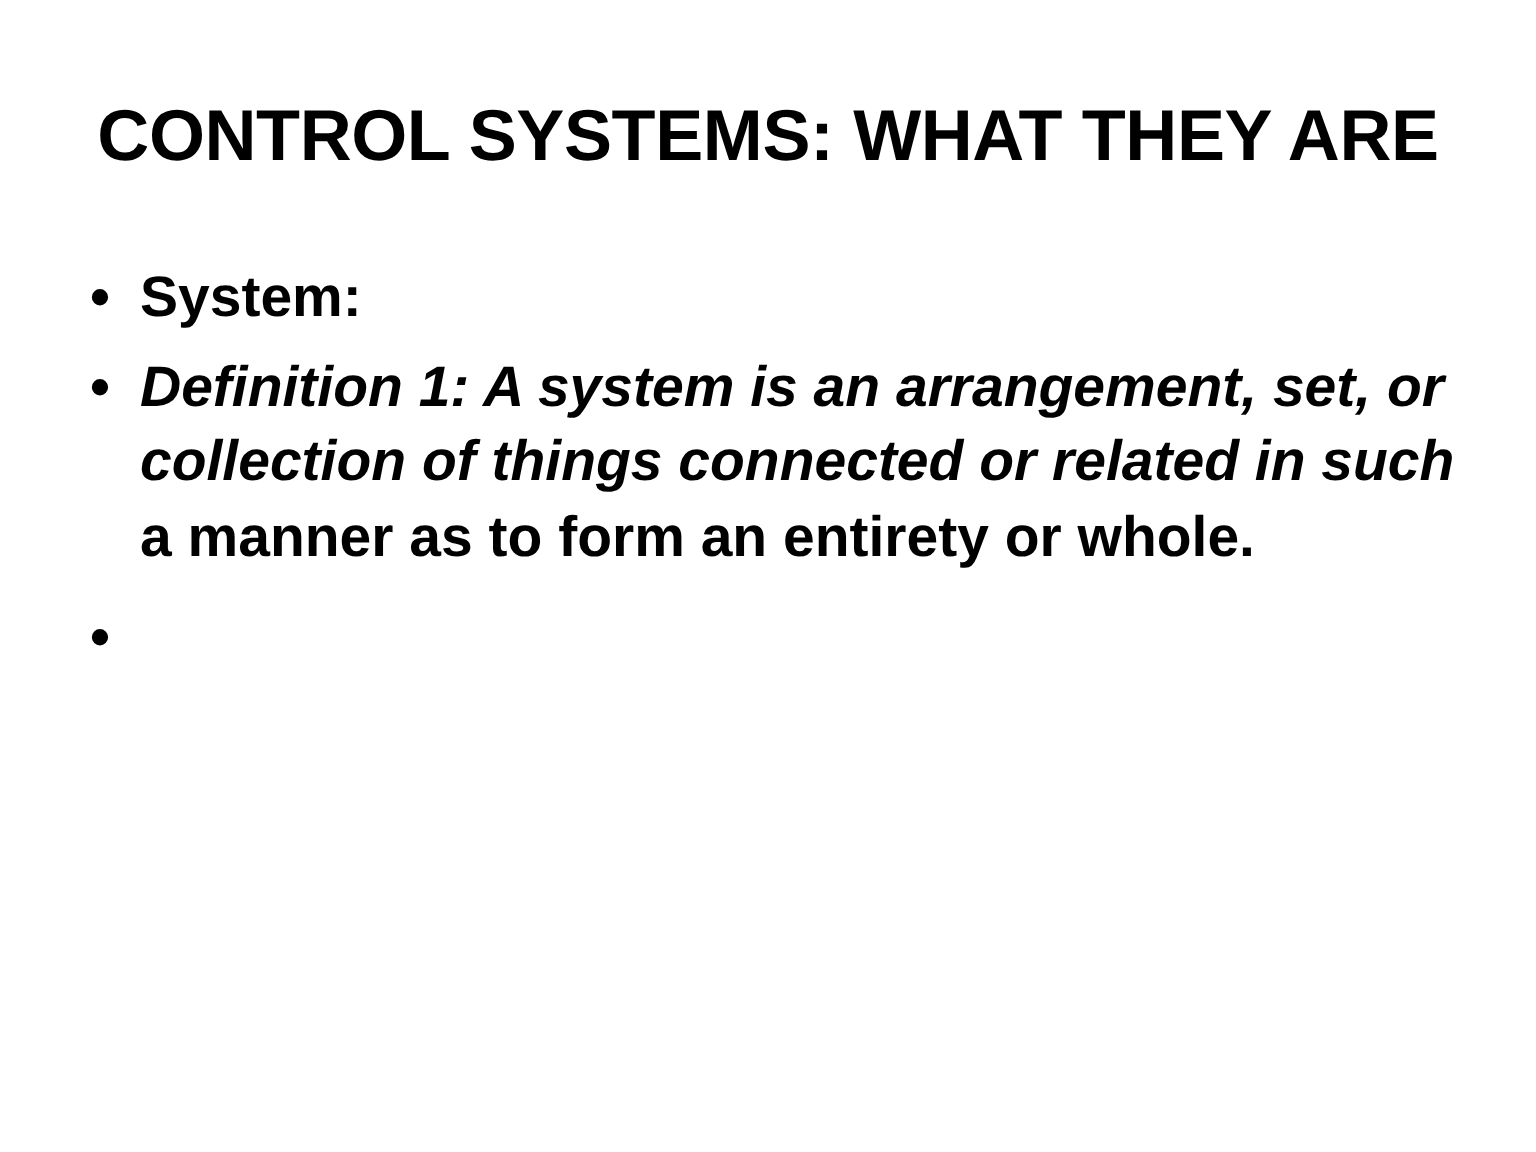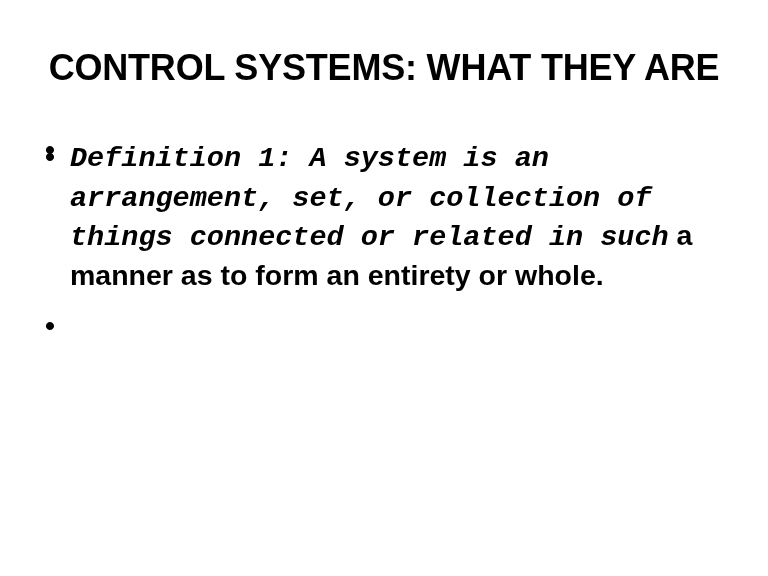--- a/index.html
+++ b/index.html
@@ -72,21 +72,20 @@
     text-align: left;
   }
 
   .bullet-text {
     display: inline;
   }
 
   .seg-italic {
     font-style: italic;
     font-weight: 700;
-    font-family: Liberation Mono, monospace;
   }
 
   .seg-regular {
     font-style: normal;
     font-weight: 700;
   }
 
   
   .item-definition-1 { margin-bottom: 13px; }
   .item-system       { margin-bottom: 7px; }
@@ -95,20 +94,21 @@
 <body>
 
 <div class="slide">
 
   <div class="slide-title">CONTROL SYSTEMS: WHAT THEY ARE</div>
 
   <div class="body-area">
 
     <div class="bullet-item item-system">
       <span class="bullet-marker">•</span>
+      <span class="bullet-text"><span class="seg-regular">System:</span></span>
     </div>
 
     <div class="bullet-item item-definition-1">
       <span class="bullet-marker">•</span>
       <span class="bullet-text"><span class="seg-italic">Definition 1: A system is an arrangement, set, or collection of things connected or related in such</span><span class="seg-regular"> a manner as to form an entirety or whole.</span></span>
     </div>
 
     <div class="bullet-item item-definition-2">
       <span class="bullet-marker">•</span>
     </div>

